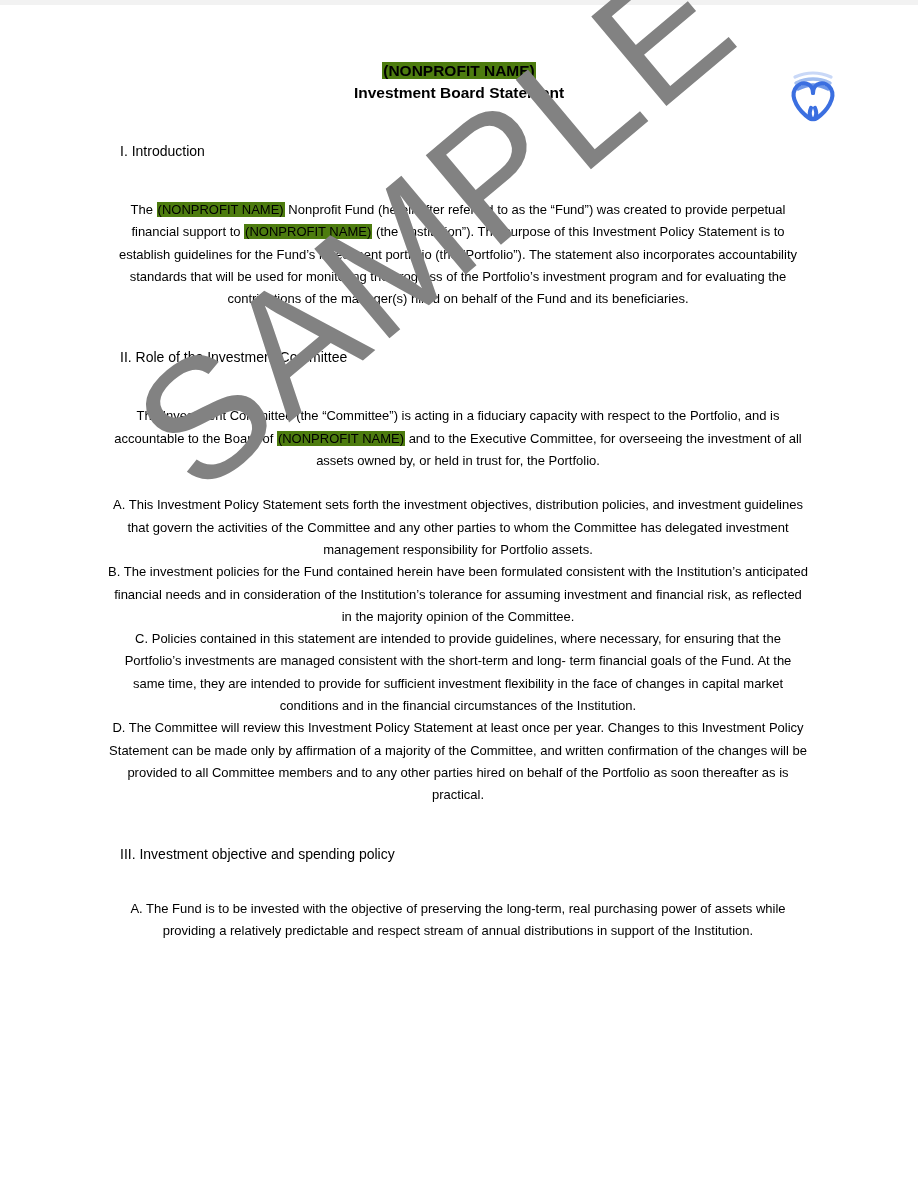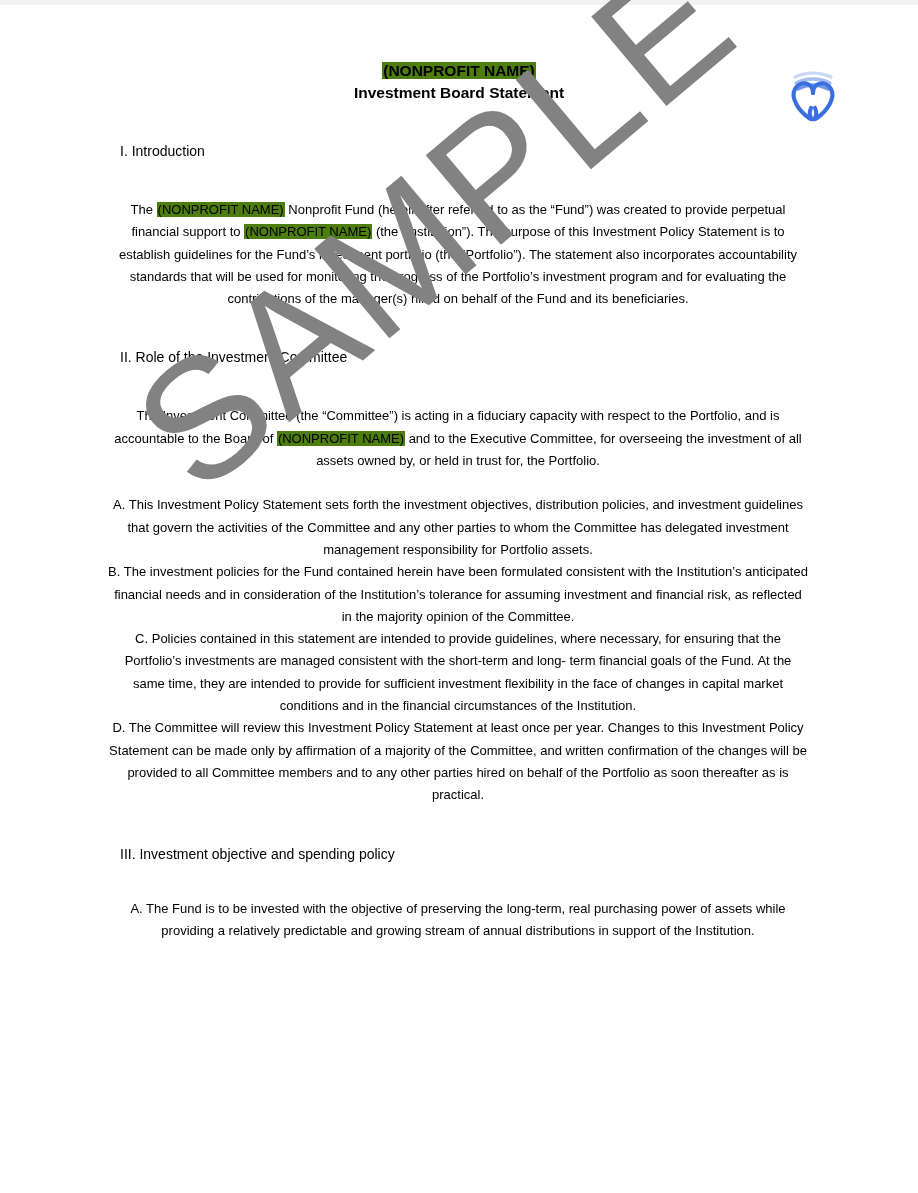--- a/index.html
+++ b/index.html
@@ -154,17 +154,17 @@
       <p class="para">C. Policies contained in this statement are intended to provide guidelines, where necessary, for ensuring that the Portfolio’s investments are managed consistent with the short-term and long- term financial goals of the Fund. At the same time, they are intended to provide for sufficient investment flexibility in the face of changes in capital market conditions and in the financial circumstances of the Institution.</p>
       <p class="para">D. The Committee will review this Investment Policy Statement at least once per year. Changes to this Investment Policy Statement can be made only by affirmation of a majority of the Committee, and written confirmation of the changes will be provided to all Committee members and to any other parties hired on behalf of the Portfolio as soon thereafter as is practical.</p>
     </div>
 
     <div class="gap-lg"></div>
 
     <div class="sec-heading">III. Investment objective and spending policy</div>
     <div class="gap-md"></div>
 
     <div class="indent sub-list">
-      <p class="para">A. The Fund is to be invested with the objective of preserving the long-term, real purchasing power of assets while providing a relatively predictable and growing stream of annual distributions in support of the Institution.</p>
+      <p class="para">A. The Fund is to be invested with the objective of preserving the long-term, real purchasing power of assets while providing a relatively predictable and respect stream of annual distributions in support of the Institution.</p>
     </div>
 
   </div>
 </div>
 
 </body></html>

